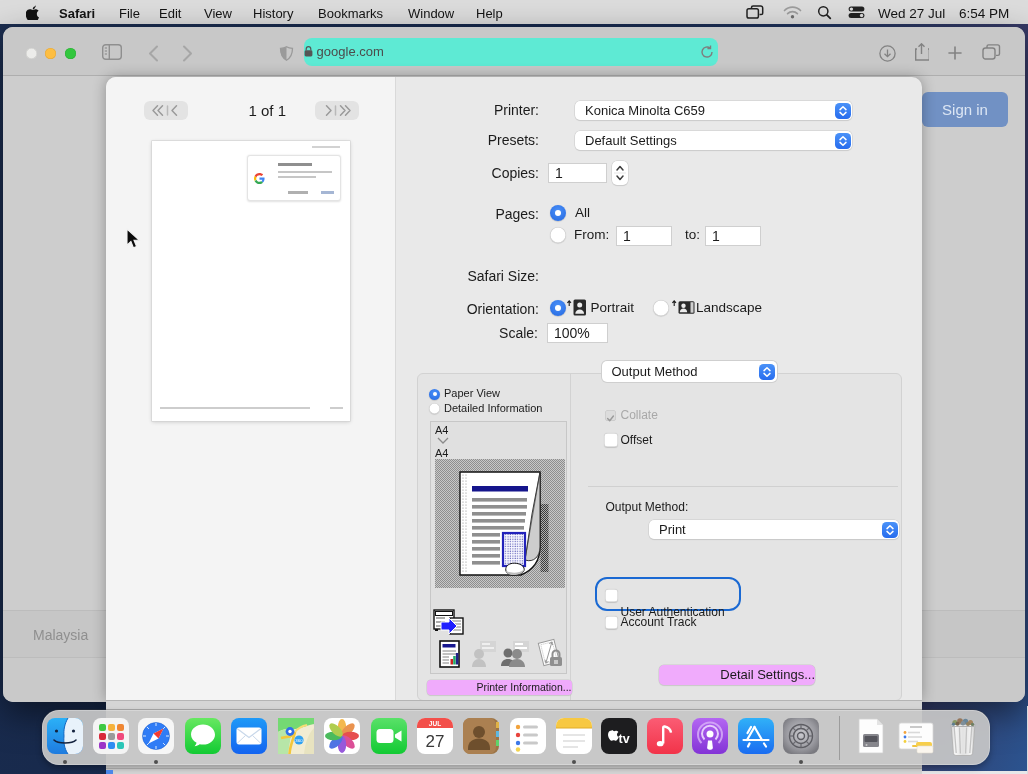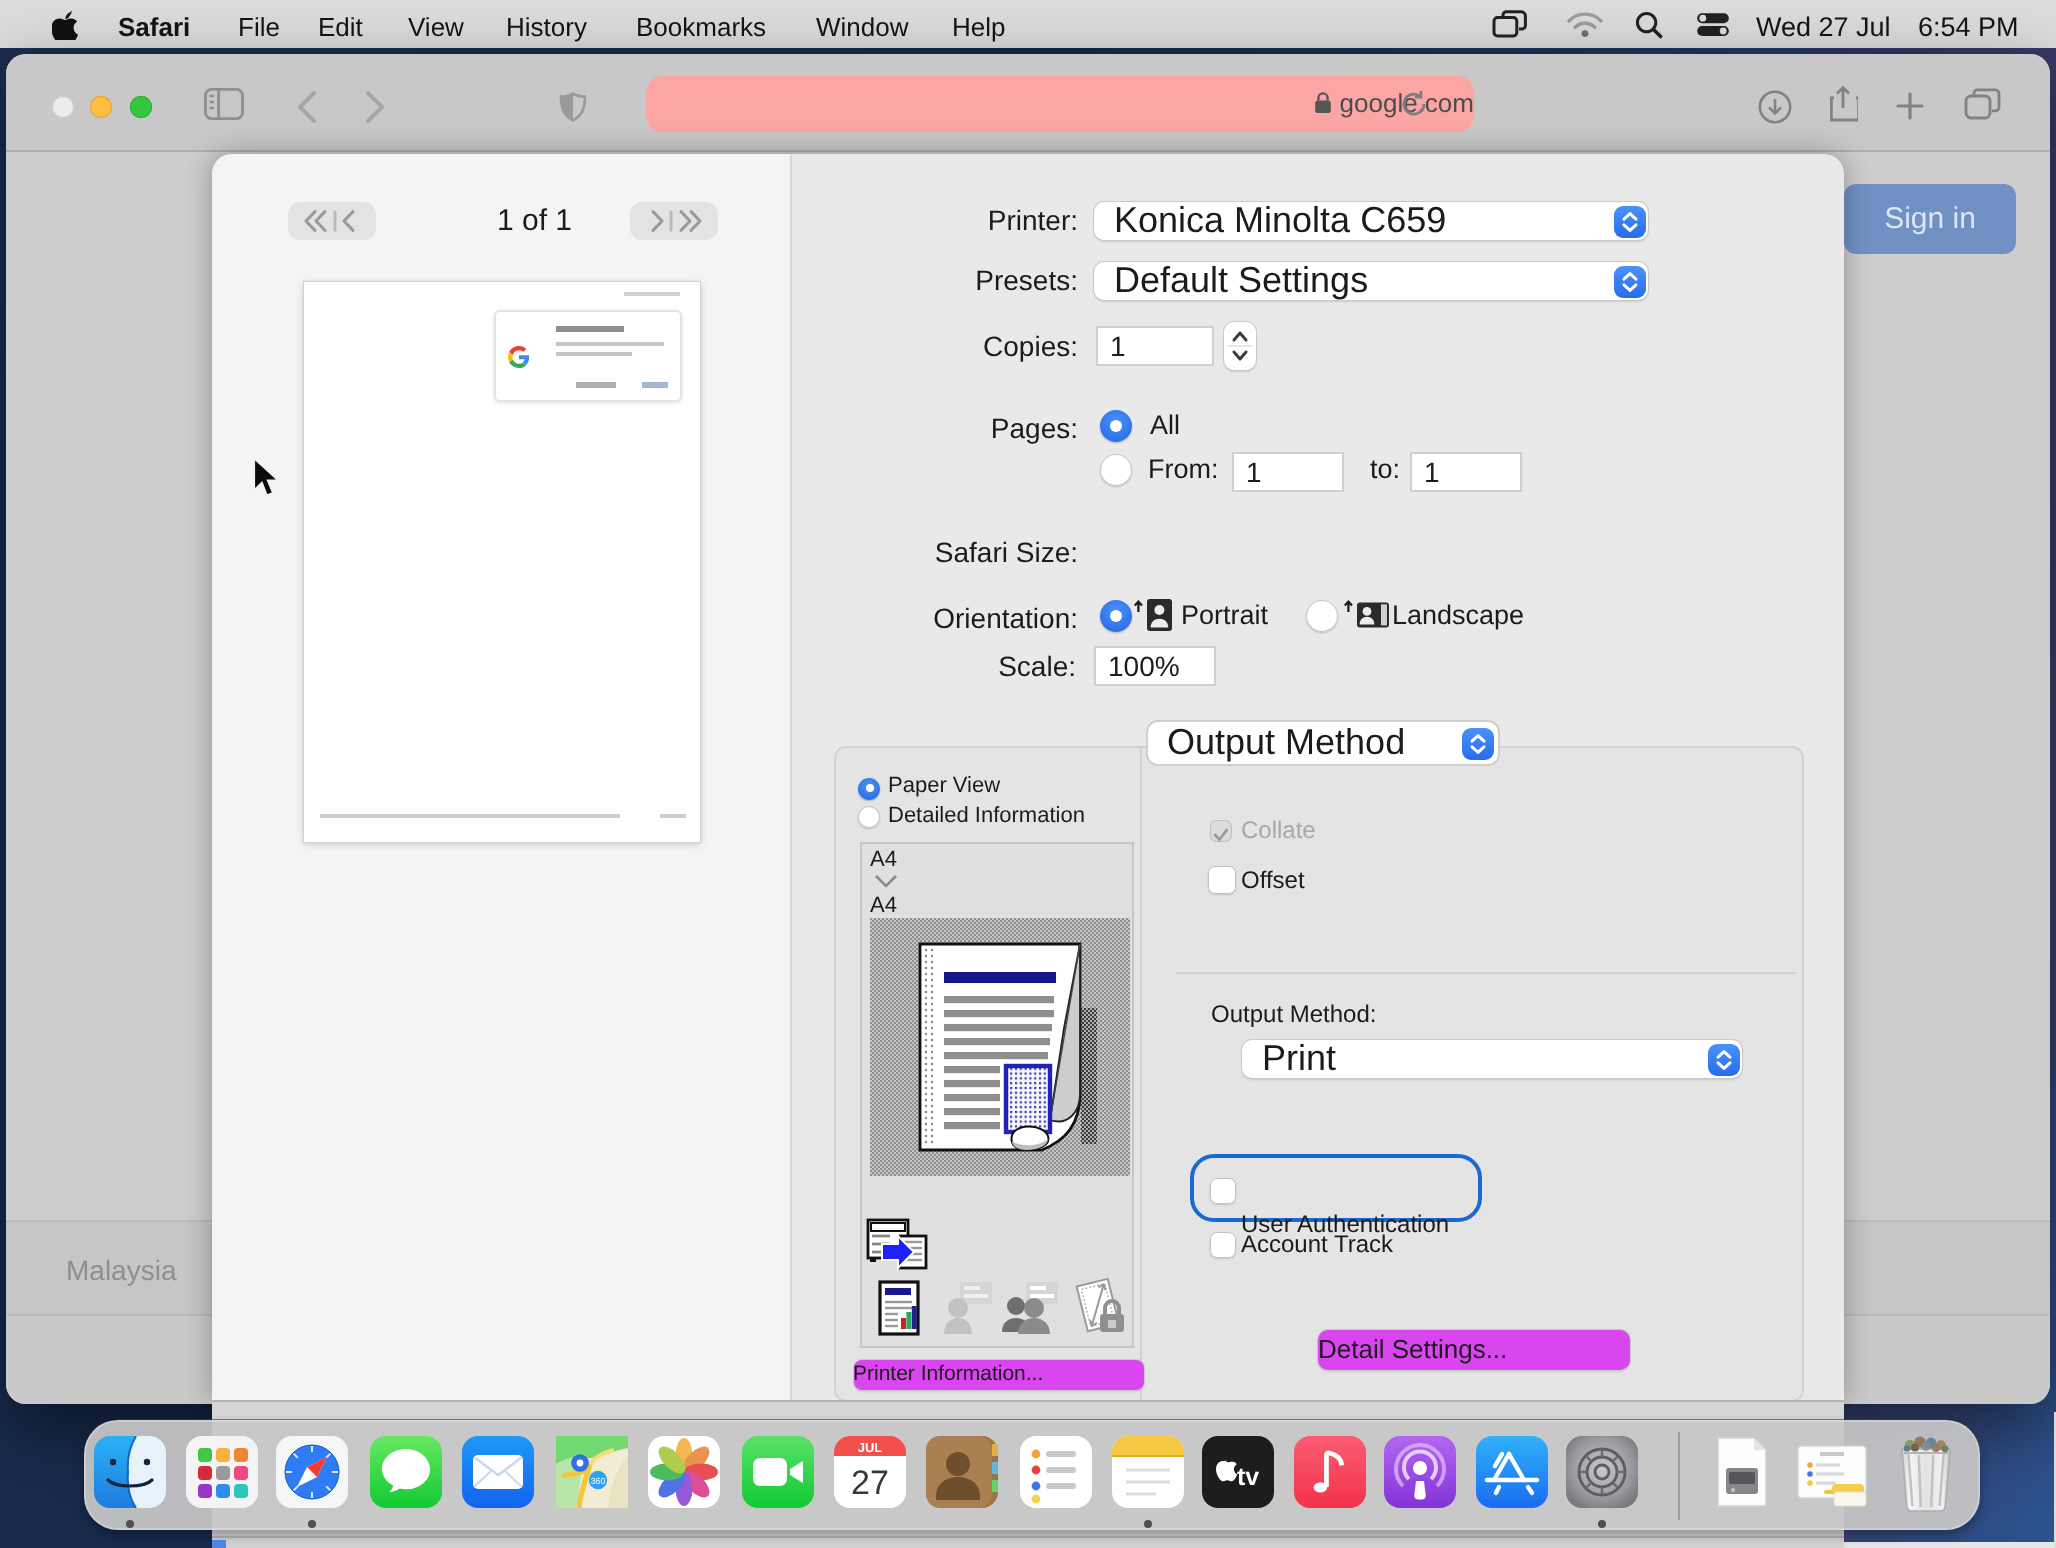--- a/index.html
+++ b/index.html
@@ -12,22 +12,22 @@
   #menubar { position:absolute; left:0; top:0; width:1028px; height:24px; background:#dcdcdc;
              font-size:13px; color:#141414; }
   #menubar .mi { position:absolute; top:6px; }
 
   
   #win { position:absolute; left:3px; top:27px; width:1022px; height:675px;
          background:#cdcdcd; border-radius:10px; box-shadow:0 12px 34px rgba(0,0,0,.5); }
   #toolbar { position:absolute; left:0; top:0; width:100%; height:49px; background:#c8c8c8;
              border-radius:10px 10px 0 0; border-bottom:1px solid #aeaeae; }
   .tl { position:absolute; width:11px; height:11px; border-radius:50%; }
-  #addr { position:absolute; left:320px; top:11px; width:414px; height:28px; background:#fca5a5;
-          border-radius:8px; color:#4c4c4c; font-size:13px; text-align:right; line-height:28px; }
+  #addr { position:absolute; left:301px; top:11px; width:414px; height:28px; background:#5eead4;
+          border-radius:8px; color:#4c4c4c; font-size:13px; text-align:left; line-height:28px; }
 
   
   #signin { position:absolute; left:919px; top:65px; width:86px; height:35px; background:#7191c4;
             border-radius:6px; color:#dce6f4; font-size:15px; text-align:center; line-height:35px; }
   .footband { position:absolute; left:0; width:100%; background:#c6c6c6; }
 
   
   #sheet { position:absolute; left:106px; top:77px; width:816px; height:624px;
            background:#e9e9e9; border-radius:10px 10px 0 0; z-index:2;
            box-shadow:0 0 14px rgba(0,0,0,.3); }
@@ -36,21 +36,21 @@
              border-right:1px solid #d9d9d9; border-radius:10px 0 0 0; }
   .navbtn { position:absolute; top:24px; width:44px; height:19px; background:#e3e3e3; border-radius:6px;
             color:#999; text-align:center; font-size:13.5px; line-height:18px; letter-spacing:1px; }
   #thumb { position:absolute; left:46px; top:64px; width:198px; height:280px; background:#fff;
            box-shadow:0 0 0 0.6px #d2d2d2, 0 1px 4px rgba(0,0,0,.18); }
 
   
   .lbl { position:absolute; font-size:14px; color:#1b1b1b; text-align:right; }
   .pop { position:absolute; background:#fff; border-radius:5px; height:19px;
          box-shadow:0 0 0 0.5px #c9c9c9, 0 1px 1px rgba(0,0,0,.12);
-         font-size:18px; color:#1b1b1b; line-height:19px; padding-left:10px; }
+         font-size:13px; color:#1b1b1b; line-height:19px; padding-left:10px;margin-left:28px; }
   .step { position:absolute; right:1.5px; top:1.5px; width:16px; height:16px; border-radius:4.5px;
           background:linear-gradient(#4a92f8,#276cee); }
   .step svg { position:absolute; left:2px; top:2px; }
   .fld { position:absolute; background:#fff; height:20px; box-shadow:0 0 0 1px #cfcfcf inset;
          font-size:14px; color:#1b1b1b; line-height:20px; padding-left:7px; }
   .radio { position:absolute; width:16px; height:16px; border-radius:50%;
            background:radial-gradient(circle at 50% 35%,#4a90f8,#2367e0); box-shadow:0 0.5px 1px rgba(0,0,0,.25);}
   .radio::after { content:""; position:absolute; left:5px; top:5px; width:6px; height:6px; border-radius:50%; background:#fff; }
   .radio.off { background:#fff; box-shadow:0 0 0 0.5px #c6c6c6 inset, 0 0.5px 1px rgba(0,0,0,.2); }
   .radio.off::after { display:none; }
@@ -58,21 +58,21 @@
   .radio.sm::after { left:3.5px; top:3.5px; width:4px; height:4px; }
   .rtext { position:absolute; font-size:13.5px; color:#1b1b1b; }
   .cb { position:absolute; width:14px; height:14px; border-radius:3.5px; background:#fff;
         box-shadow:0 0 0 0.5px #c3c3c3 inset, 0 0.5px 1px rgba(0,0,0,.15); }
   .ctext { position:absolute; font-size:12px; color:#1b1b1b; }
 
   #groupbox { position:absolute; left:311px; top:296px; width:485px; height:328px;
               background:#e4e4e4; border:1px solid #d2d2d2; border-radius:6px; }
   #innerbox { position:absolute; left:12px; top:47px; width:137px; height:253px;
               background:#e0e0e0; border:1px solid #c7c7c7; }
-  .btn { position:absolute; background:#d946ef; border-radius:5px; text-align:left;
+  .btn { position:absolute; background:#f0abfc; border-radius:5px; text-align:right;
          box-shadow:0 0 0 0.5px #c9c9c9, 0 1px 1px rgba(0,0,0,.12); color:#1b1b1b; }
 
   
   #dock { position:absolute; left:42px; top:710px; width:948px; height:55px; z-index:10;
           background:rgba(199,199,199,.93); border-radius:17px;
           border:1px solid rgba(255,255,255,.25); box-shadow:0 -0.5px 0 rgba(60,60,60,.6), 0 3px 6px rgba(0,0,0,.3); }
   .dicon { position:absolute; top:718px; width:36px; height:36px; z-index:11; }
   .ddot { position:absolute; top:759.5px; width:4px; height:4px; border-radius:50%; background:#4f4f4f; z-index:11; }
 </style>
 </head>

